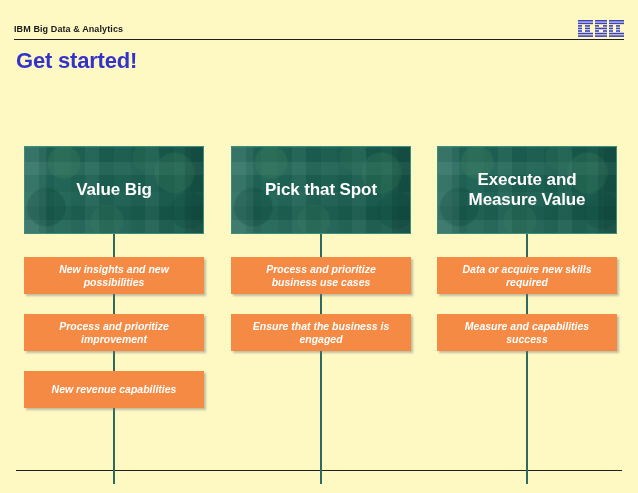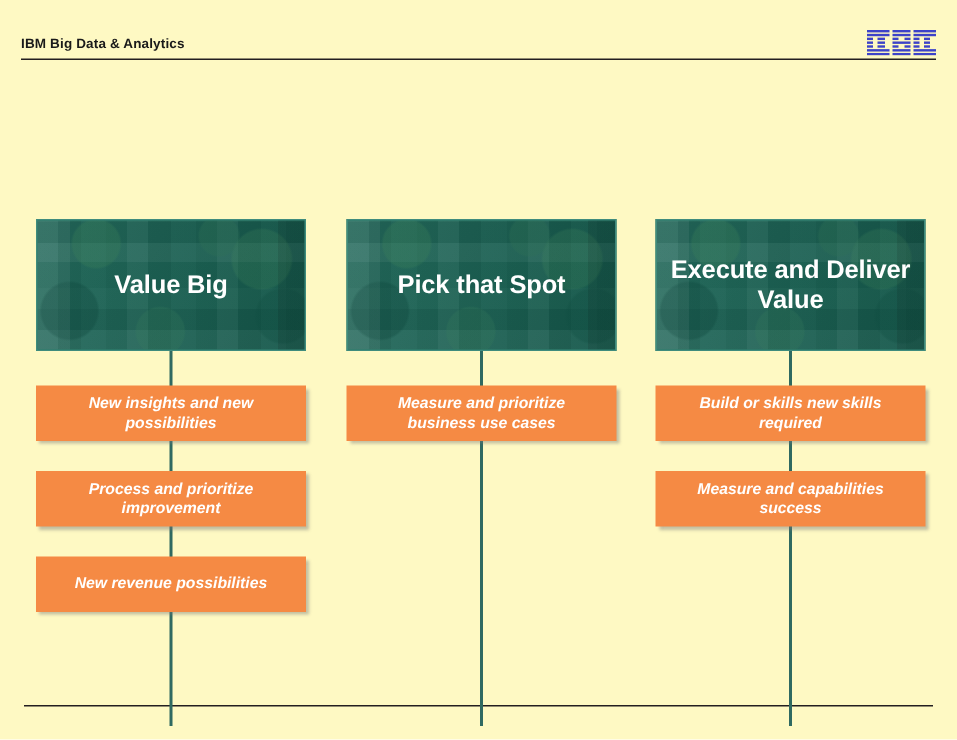--- a/index.html
+++ b/index.html
@@ -210,48 +210,50 @@
       <rect x="34" y="25.5" width="24" height="3.2"></rect>
       <rect x="62" y="25.5" width="30" height="3.2"></rect>
       <rect x="0" y="30.6" width="30" height="3.2"></rect>
       <rect x="34" y="30.6" width="24" height="3.2"></rect>
       <rect x="62" y="30.6" width="30" height="3.2"></rect>
     </g>
   </svg>
 
   <div id="header-rule"></div>
 
+  <div id="page-title">Get started!</div>
 
   <div class="column" id="col-0">
     <div class="connector"></div>
     <div class="green-box">
       <span class="gb-text">Value Big</span>
     </div>
     <div class="orange-list">
       <div class="orange-box">New insights and new possibilities</div>
       <div class="orange-box">Process and prioritize improvement</div>
-      <div class="orange-box">New revenue possibilities</div>
+      <div class="orange-box">New revenue capabilities</div>
     </div>
   </div>
 
   <div class="column" id="col-1">
     <div class="connector"></div>
     <div class="green-box">
       <span class="gb-text">Pick that Spot</span>
     </div>
     <div class="orange-list">
-      <div class="orange-box">Measure and prioritize business use cases</div>
+      <div class="orange-box">Process and prioritize business use cases</div>
+      <div class="orange-box">Ensure that the business is engaged</div>
     </div>
   </div>
 
   <div class="column" id="col-2">
     <div class="connector"></div>
     <div class="green-box">
-      <span class="gb-text">Execute and Deliver Value</span>
+      <span class="gb-text">Execute and Measure Value</span>
     </div>
     <div class="orange-list">
-      <div class="orange-box">Build or skills new skills required</div>
+      <div class="orange-box">Data or acquire new skills required</div>
       <div class="orange-box">Measure and capabilities success</div>
     </div>
   </div>
 
   <div id="footer-rule"></div>
 </div>
 
 </body></html>

